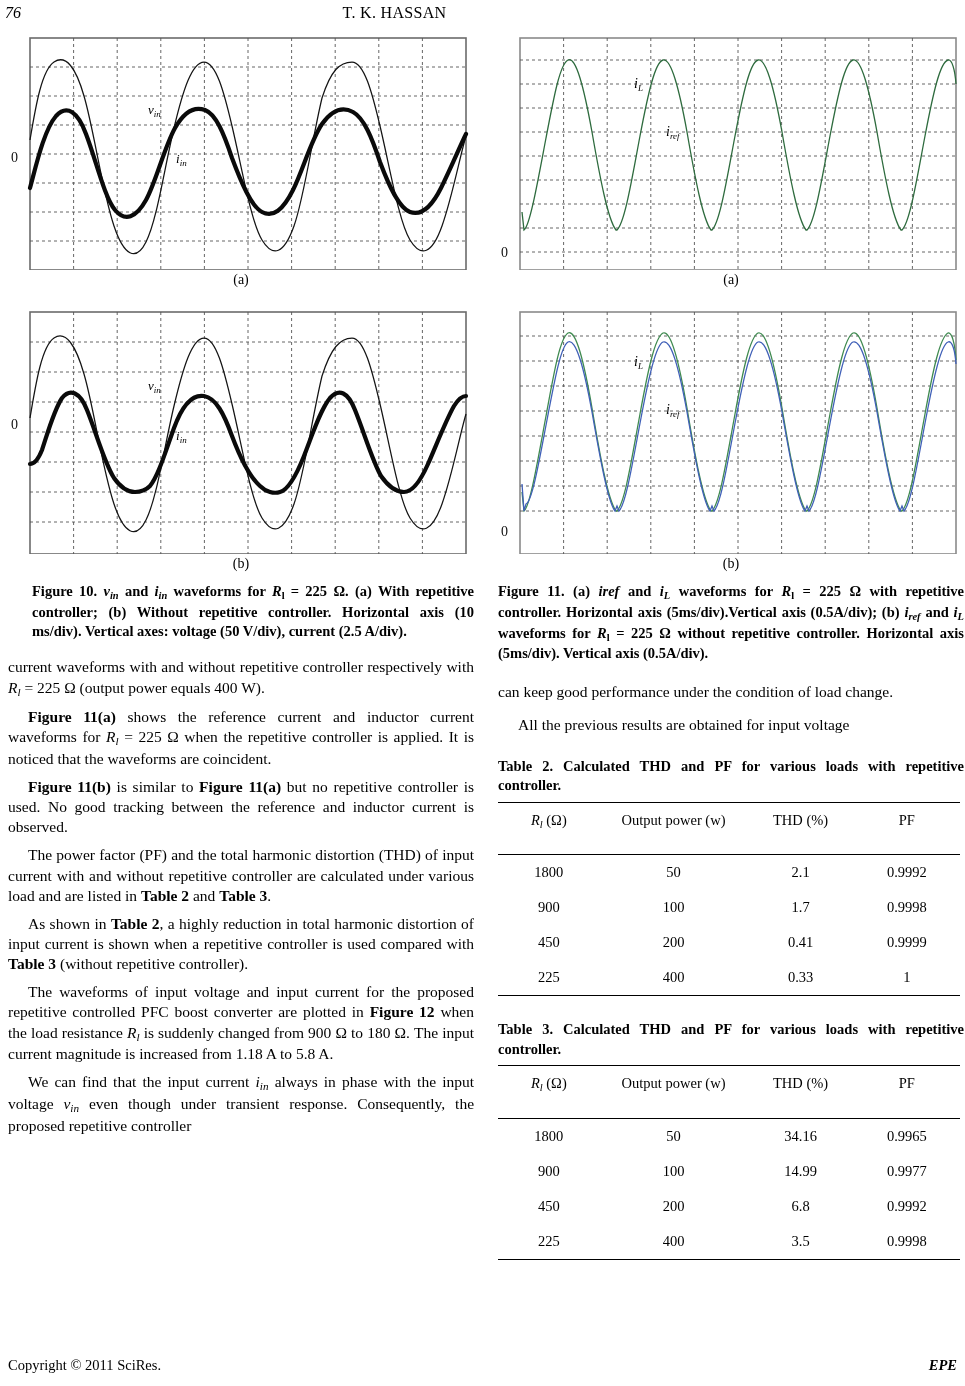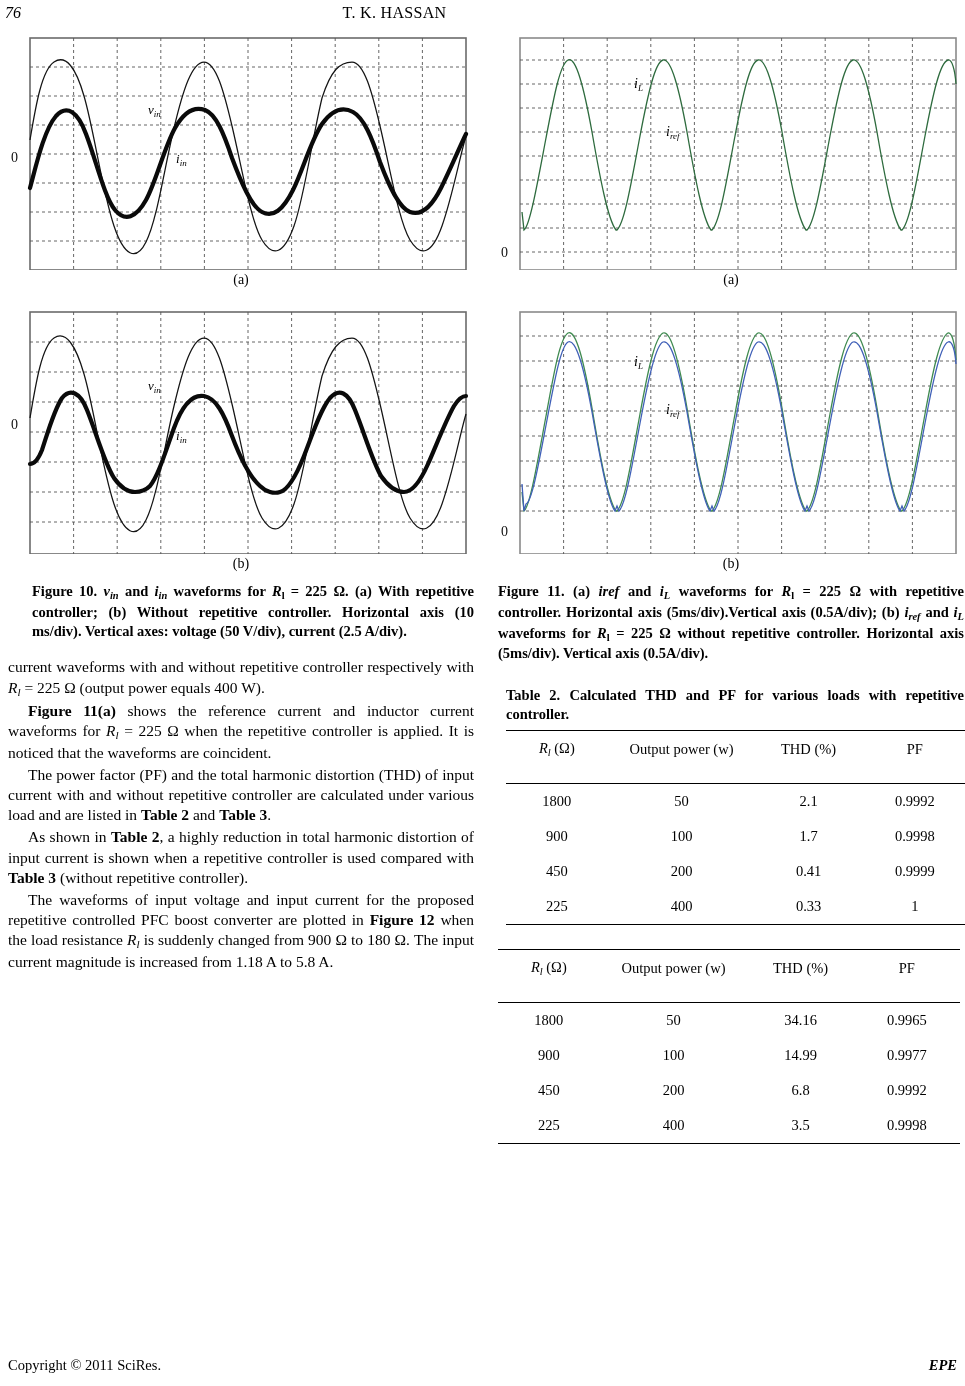--- a/index.html
+++ b/index.html
@@ -75,21 +75,21 @@
   }
   .figcap i { font-style: italic; }
   .sub { font-size: 0.72em; vertical-align: -0.28em; }
 
   
   .body-p {
     font-size: 15.5px;
     line-height: 1.30;
     text-align: justify;
     text-indent: 20px;
-    margin: 2px 0 0 0;
+    margin: 8px 0 0 0;
     font-family: "Liberation Serif", serif;
   }
   .body-p.noind { text-indent: 0; }
   .body-p b { font-weight: bold; }
   .body-p i { font-style: italic; }
 
   
   .tbl-title {
     font-weight: bold;
     font-size: 14.5px;
@@ -216,23 +216,25 @@
         </svg>
       </div>
       <div class="subcap">(b)</div>
     </div>
 
     <div class="figcap" style="margin-top:10px;margin-left:24px;"><b>Figure 10. <i>v<span class="sub">in</span></i> and <i>i<span class="sub">in</span></i> waveforms for <i>R</i><span class="sub">l</span> = 225 Ω. (a) With repetitive controller; (b) Without repetitive controller. Horizontal axis (10 ms/div). Vertical axes: voltage (50 V/div), current (2.5 A/div).</b></div>
 
     <div style="margin-top:16px;">
       <p class="body-p noind">current waveforms with and without repetitive controller respectively with <i>R<span class="sub">l</span></i> = 225 Ω (output power equals 400 W).</p>
       <p class="body-p"><b>Figure 11(a)</b> shows the reference current and inductor current waveforms for <i>R<span class="sub">l</span></i> = 225 Ω when the repetitive controller is applied. It is noticed that the waveforms are coincident.</p>
+      <p class="body-p"><b>Figure 11(b)</b> is similar to <b>Figure 11(a)</b> but no repetitive controller is used. No good tracking between the reference and inductor current is observed.</p>
       <p class="body-p">The power factor (PF) and the total harmonic distortion (THD) of input current with and without repetitive controller are calculated under various load and are listed in <b>Table 2</b> and <b>Table 3</b>.</p>
       <p class="body-p">As shown in <b>Table 2</b>, a highly reduction in total harmonic distortion of input current is shown when a repetitive controller is used compared with <b>Table 3</b> (without repetitive controller).</p>
       <p class="body-p">The waveforms of input voltage and input current for the proposed repetitive controlled PFC boost converter are plotted in <b>Figure 12</b> when the load resistance <i>R<span class="sub">l</span></i> is suddenly changed from 900 Ω to 180 Ω. The input current magnitude is increased from 1.18 A to 5.8 A.</p>
+      <p class="body-p">We can find that the input current <i>i<span class="sub">in</span></i> always in phase with the input voltage <i>v<span class="sub">in</span></i> even though under transient response. Consequently, the proposed repetitive controller</p>
     </div>
   </div>
 
   <div class="col-right">
 
     <div class="figblock">
       <div class="plotwrap">
         <div class="zerolbl" style="left:3px; top:215px;">0</div>
         <svg width="466" height="240" viewBox="0 0 466 240">
           <rect x="22" y="8" width="436" height="232" fill="#ffffff" stroke="#8a8a8a" stroke-width="1.6"></rect>
@@ -295,22 +297,26 @@
           <path d="M24,180 L26,207 L28,200 C34,198 41,158 49,116 C57,74 63,42 70,38 C78,34 86,64 94,108 C102,154 110,198 117,207 L119,202 L121,207 C128,200 135,156 143,114 C151,72 158,41 165,38 C173,35 181,64 189,108 C197,154 205,198 212,207 L214,202 L216,207 C223,200 230,156 238,114 C246,72 253,41 260,38 C268,35 276,64 284,108 C292,154 300,198 307,207 L309,202 L311,207 C318,200 325,156 333,114 C341,72 348,41 355,38 C363,35 371,64 379,108 C387,154 395,198 402,207 L404,202 L406,207 C413,200 420,156 428,114 C436,72 443,41 450,38 C454,36 457,46 458,60" fill="none" stroke="#4060b8" stroke-width="1.3"></path>
           <text x="136" y="62" font-family="Liberation Serif, serif" font-size="14" font-style="italic">i<tspan font-size="9" dy="3">L</tspan></text>
           <text x="168" y="110" font-family="Liberation Serif, serif" font-size="14" font-style="italic">i<tspan font-size="9" dy="3" font-style="italic">ref</tspan></text>
         </svg>
       </div>
       <div class="subcap">(b)</div>
     </div>
 
     <div class="figcap" style="margin-top:10px;"><b>Figure 11. (a) <i>iref</i> and <i>i<span class="sub">L</span></i> waveforms for <i>R</i><span class="sub">l</span> = 225 Ω with repetitive controller. Horizontal axis (5ms/div).Vertical axis (0.5A/div); (b) <i>i<span class="sub">ref</span></i> and <i>i<span class="sub">L</span></i> waveforms for <i>R</i><span class="sub">l</span> = 225 Ω without repetitive controller. Horizontal axis (5ms/div). Vertical axis (0.5A/div).</b></div>
 
-
-    <div style="margin-top:22px;margin-left:8px;">
+    <div style="margin-top:18px;">
+      <p class="body-p noind">can keep good performance under the condition of load change.</p>
+      <p class="body-p" style="margin-top:13px;">All the previous results are obtained for input voltage</p>
+    </div>
+
+    <div style="margin-top:22px;">
       <div class="tbl-title"><b>Table 2. Calculated THD and PF for various loads with repetitive controller.</b></div>
       <table class="data">
         <thead>
           <tr>
             <th class="colw1"><i>R<span class="sub">l</span></i> (Ω)</th>
             <th class="colw2">Output power (w)</th>
             <th class="colw3">THD (%)</th>
             <th class="colw4">PF</th>
           </tr>
         </thead>
@@ -337,20 +343,21 @@
             <td>225</td>
             <td>400</td>
             <td>0.33</td>
             <td>1</td>
           </tr>
         </tbody>
       </table>
     </div>
 
     <div style="margin-top:24px;">
+      <div class="tbl-title"><b>Table 3. Calculated THD and PF for various loads with repetitive controller.</b></div>
       <table class="data">
         <thead>
           <tr>
             <th class="colw1"><i>R<span class="sub">l</span></i> (Ω)</th>
             <th class="colw2">Output power (w)</th>
             <th class="colw3">THD (%)</th>
             <th class="colw4">PF</th>
           </tr>
         </thead>
         <tbody>

